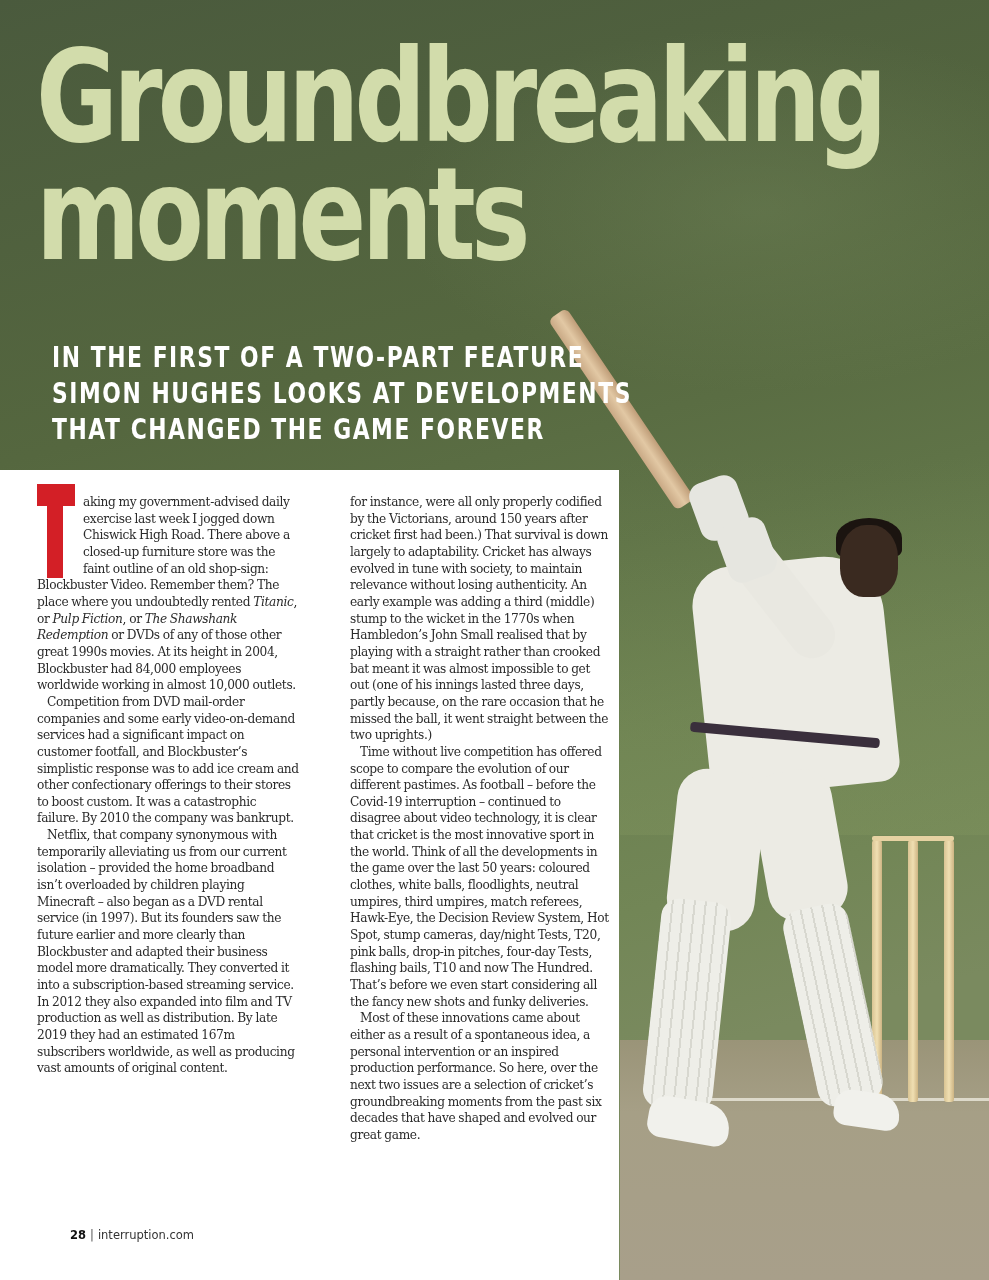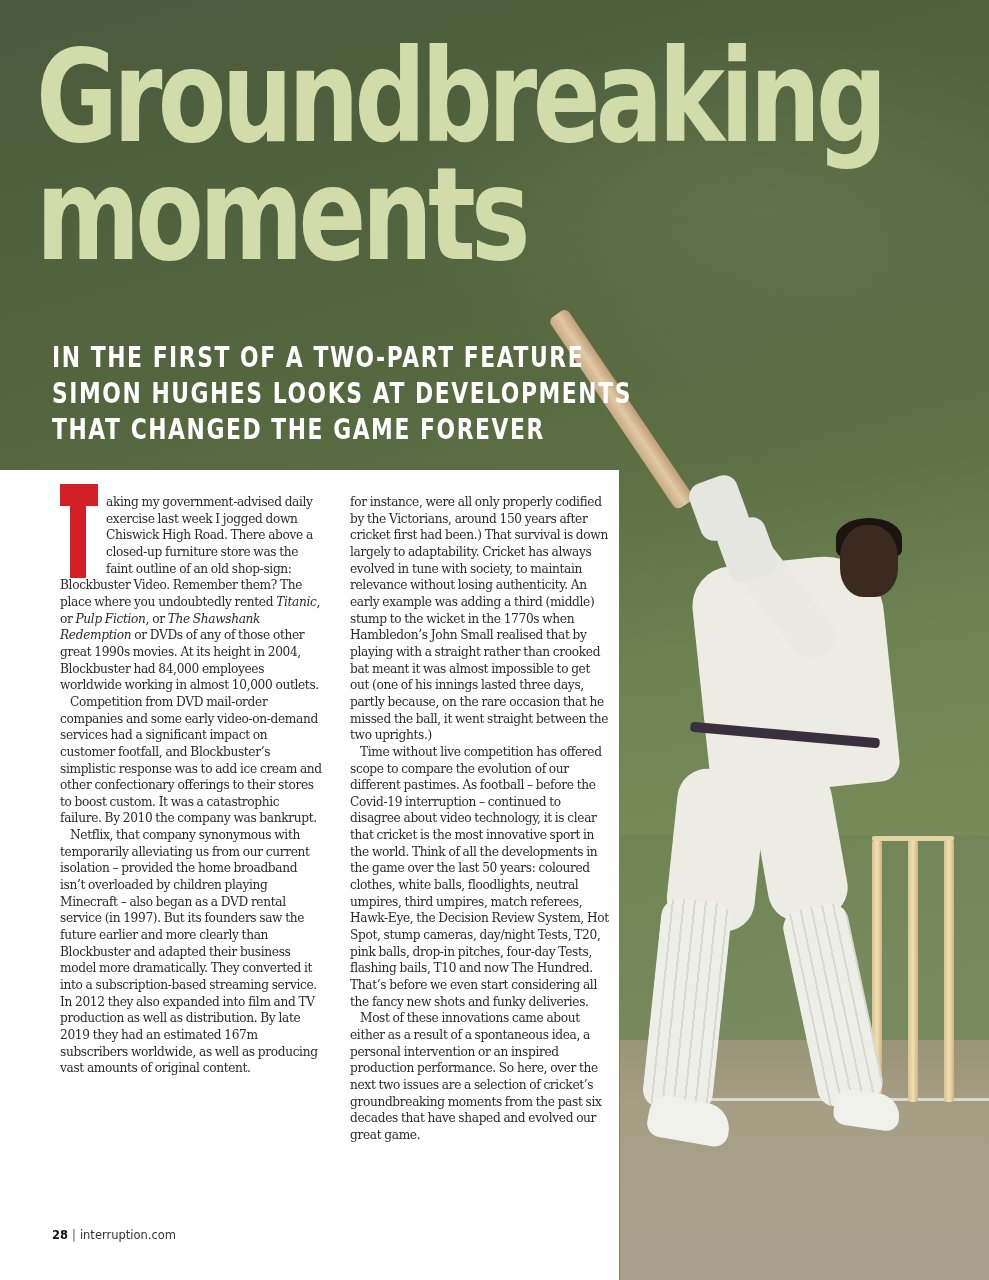--- a/index.html
+++ b/index.html
@@ -59,33 +59,33 @@
 
   
   .panel { position: absolute; left: 0; top: 470px; width: 619px; height: 810px; background: #ffffff; }
   .col {
     position: absolute; top: 494px; width: 262px;
     font-size: 12.2px; line-height: 16.65px; color: #2b2b2b;
     letter-spacing: -0.35px; word-spacing: -0.5px;
   }
   .col p { margin: 0; text-indent: 10px; }
   .col p.first { text-indent: 0; }
-  .col1 { left: 60px; }
+  .col1 { left: 37px; }
   .col2 { left: 350px; }
   .dropcap-box { float: left; width: 40px; height: 84px; position: relative; margin-right: 6px; margin-top: -10px; }
   .dropcap-box .bar { position: absolute; left: 0; top: 0; width: 38px; height: 22px; background: #d31f26; }
   .dropcap-box .stem { position: absolute; left: 10px; top: 0; width: 16px; height: 94px; background: #d31f26; }
   .dropcap-letter { position: absolute; opacity: 0; }
   em { font-style: italic; }
 
   .footer {
     position: absolute; left: 52px; top: 1228px;
     font-family: "DejaVu Sans", sans-serif; font-size: 11.5px; color: #333;
   }
-  .footer .page { font-weight: bold; color: #111; }
+  .footer .page { font-weight: bold; color: #111; margin-left: 18px; }
   .footer .sep { margin: 0 4px; color: #555; }
 </style>
 </head>
 <body>
 
 <div class="photo">
   <div class="outfield-band"></div>
   <div class="pitch"></div>
   <div class="crease"></div>
 

